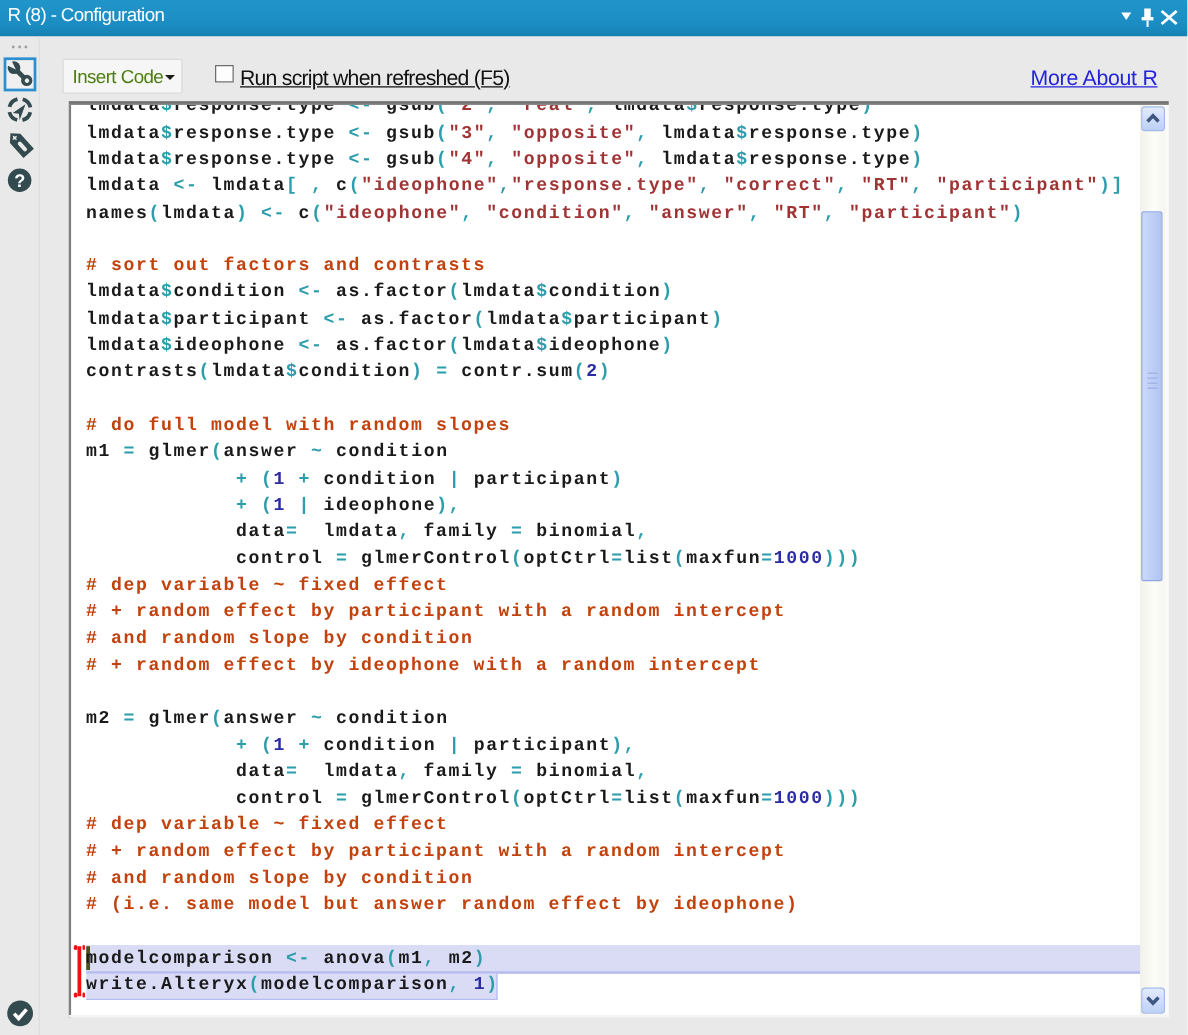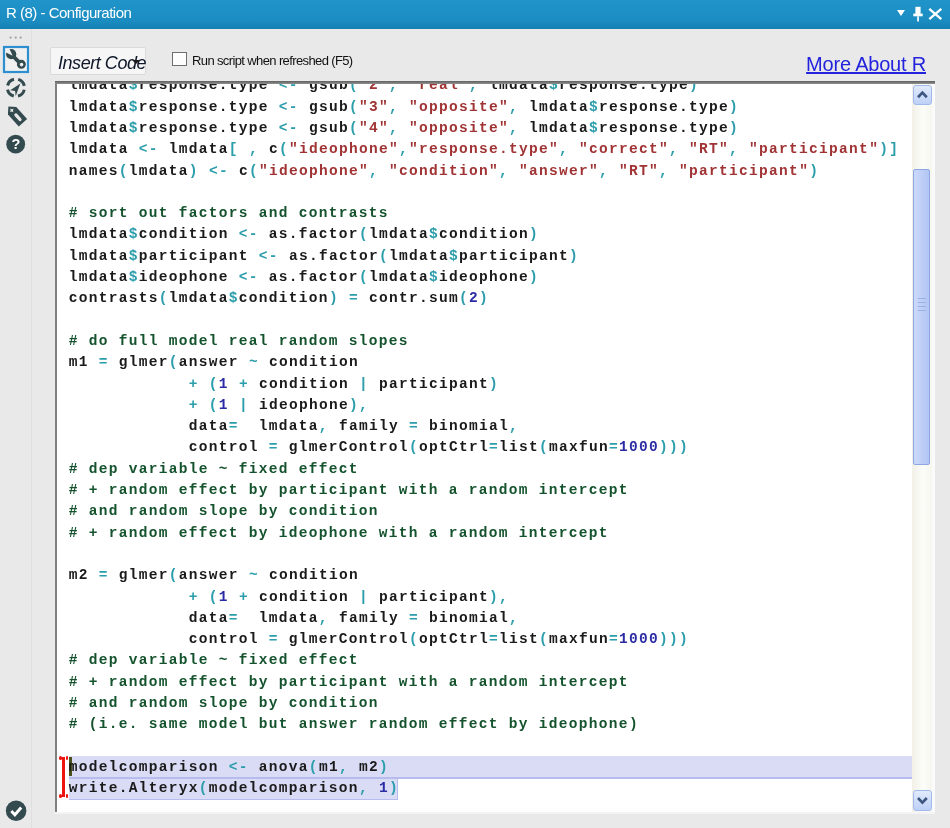--- a/index.html
+++ b/index.html
@@ -8,46 +8,46 @@
   .abs{position:absolute;}
   
   #titlebar{left:0;top:0;width:950px;height:29px;
     background:linear-gradient(#2095ca,#1b8cc1 72%,#1580b2);}
   #title{left:6px;top:3.6px;font-weight:normal;font-size:15px;color:#fff;letter-spacing:-0.5px;}
   #tb-tri{left:897px;top:10px;width:0;height:0;border-left:4.5px solid transparent;
     border-right:4.5px solid transparent;border-top:6px solid #fff;}
   
   #btn{left:50px;top:46.5px;width:96px;height:28px;background:#f6f6f6;
     border:1px solid #dadada;border-radius:2px;box-sizing:border-box;}
-  #btn-label{left:58px;top:52.6px;font-size:18px;color:#0f172a;letter-spacing:-0.45px;font-style:italic;}
+  #btn-label{left:58px;top:52.6px;font-size:15px;color:#4d7c0f;letter-spacing:-0.45px;}
   #btn-tri{left:132px;top:59.5px;width:0;height:0;border-left:4.2px solid transparent;
     border-right:4.2px solid transparent;border-top:4.8px solid #1a1a1a;}
   #cb{left:172px;top:51.5px;width:14.6px;height:14.6px;background:#fdfdfd;
     border:1px solid #6e6e6e;box-sizing:border-box;}
-  #cb-label{left:192px;top:52.8px;font-size:13px;color:#111;letter-spacing:-0.62px;}
-  #link{right:24px;top:52.8px;font-size:20px;color:#2323dd;letter-spacing:-0.2px;
+  #cb-label{left:192px;top:52.8px;font-size:17px;color:#111;letter-spacing:-0.62px;text-decoration:underline;}
+  #link{right:24px;top:52.8px;font-size:17px;color:#2323dd;letter-spacing:-0.2px;
     text-decoration:underline;}
   
   #sb-divider{left:31px;top:29px;width:1px;height:799px;background:#dfdfdf;}
   
   #ed-top{left:55px;top:80.6px;width:879.5px;height:3.4px;
     background:linear-gradient(#5f5f5f,#909090);}
   #ed-left{left:55px;top:84px;width:2px;height:730px;background:#808080;}
   #ed-right{left:932.4px;top:84px;width:2.4px;height:730px;background:#fafafa;}
   #ed-bottom{left:55px;top:811.5px;width:879.5px;height:2.7px;background:#f4f4f4;}
   #content{left:57px;top:84px;width:855px;height:727.5px;background:#ffffff;overflow:hidden;}
   
   pre.code i{font-style:normal;}
   pre.code{position:absolute;left:11.8px;top:-8.6px;margin:0;
     font-family:"Liberation Mono",monospace;font-weight:bold;font-size:14.5px;
     line-height:21.3px;letter-spacing:1.3px;white-space:pre;color:#1a1a1a;}
   .o{color:#2b9dab;}
   .s{color:#a03334;}
   .n{color:#2b2ba4;}
-  .c{color:#14532d;}
+  .c{color:#c2410c;}
   
   #sel1{left:11.8px;top:672.3px;width:843.2px;height:20.4px;background:#dadcf6;
     border-bottom:2px solid #b7bcef;}
   #sel2{left:11.8px;top:694.7px;width:328px;height:19.9px;background:#dadcf6;
     border-bottom:1.5px solid #b7bcef;border-right:1.5px solid #b7bcef;}
   #caret{left:12px;top:672.8px;width:3.4px;height:19.6px;background:#4c501a;}
   
   .red{background:#ee1410;}
   #rb-stem{left:62px;top:757px;width:3.3px;height:39.5px;}
   .rcap{width:2.5px;height:4.4px;border-radius:2px;}
@@ -130,21 +130,21 @@
 lmdata<i class="o">$</i>response.type <i class="o">&lt;-</i> gsub<i class="o">(</i><i class="s">"4"</i><i class="o">,</i> <i class="s">"opposite"</i><i class="o">,</i> lmdata<i class="o">$</i>response.type<i class="o">)</i>
 lmdata <i class="o">&lt;-</i> lmdata<i class="o">[</i> <i class="o">,</i> c<i class="o">(</i><i class="s">"ideophone"</i><i class="o">,</i><i class="s">"response.type"</i><i class="o">,</i> <i class="s">"correct"</i><i class="o">,</i> <i class="s">"RT"</i><i class="o">,</i> <i class="s">"participant"</i><i class="o">)]</i>
 names<i class="o">(</i>lmdata<i class="o">)</i> <i class="o">&lt;-</i> c<i class="o">(</i><i class="s">"ideophone"</i><i class="o">,</i> <i class="s">"condition"</i><i class="o">,</i> <i class="s">"answer"</i><i class="o">,</i> <i class="s">"RT"</i><i class="o">,</i> <i class="s">"participant"</i><i class="o">)</i>
 
 <i class="c"># sort out factors and contrasts</i>
 lmdata<i class="o">$</i>condition <i class="o">&lt;-</i> as.factor<i class="o">(</i>lmdata<i class="o">$</i>condition<i class="o">)</i>
 lmdata<i class="o">$</i>participant <i class="o">&lt;-</i> as.factor<i class="o">(</i>lmdata<i class="o">$</i>participant<i class="o">)</i>
 lmdata<i class="o">$</i>ideophone <i class="o">&lt;-</i> as.factor<i class="o">(</i>lmdata<i class="o">$</i>ideophone<i class="o">)</i>
 contrasts<i class="o">(</i>lmdata<i class="o">$</i>condition<i class="o">)</i> <i class="o">=</i> contr.sum<i class="o">(</i><i class="n">2</i><i class="o">)</i>
 
-<i class="c"># do full model real random slopes</i>
+<i class="c"># do full model with random slopes</i>
 m1 <i class="o">=</i> glmer<i class="o">(</i>answer <i class="o">~</i> condition
             <i class="o">+ (</i><i class="n">1</i> <i class="o">+</i> condition <i class="o">|</i> participant<i class="o">)</i>
             <i class="o">+ (</i><i class="n">1</i> <i class="o">|</i> ideophone<i class="o">),</i>
             data<i class="o">=</i>  lmdata<i class="o">,</i> family <i class="o">=</i> binomial<i class="o">,</i>
             control <i class="o">=</i> glmerControl<i class="o">(</i>optCtrl<i class="o">=</i>list<i class="o">(</i>maxfun<i class="o">=</i><i class="n">1000</i><i class="o">)))</i>
 <i class="c"># dep variable ~ fixed effect</i>
 <i class="c"># + random effect by participant with a random intercept</i>
 <i class="c"># and random slope by condition</i>
 <i class="c"># + random effect by ideophone with a random intercept</i>
 

